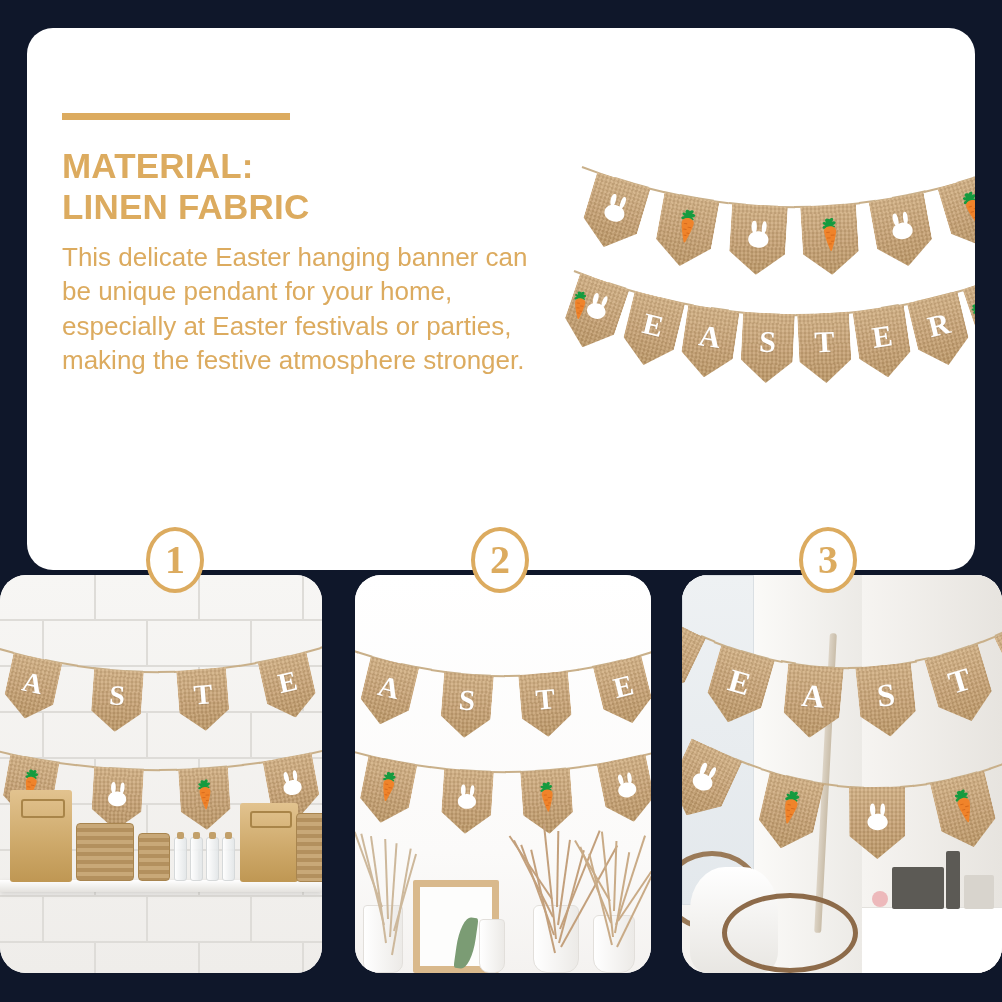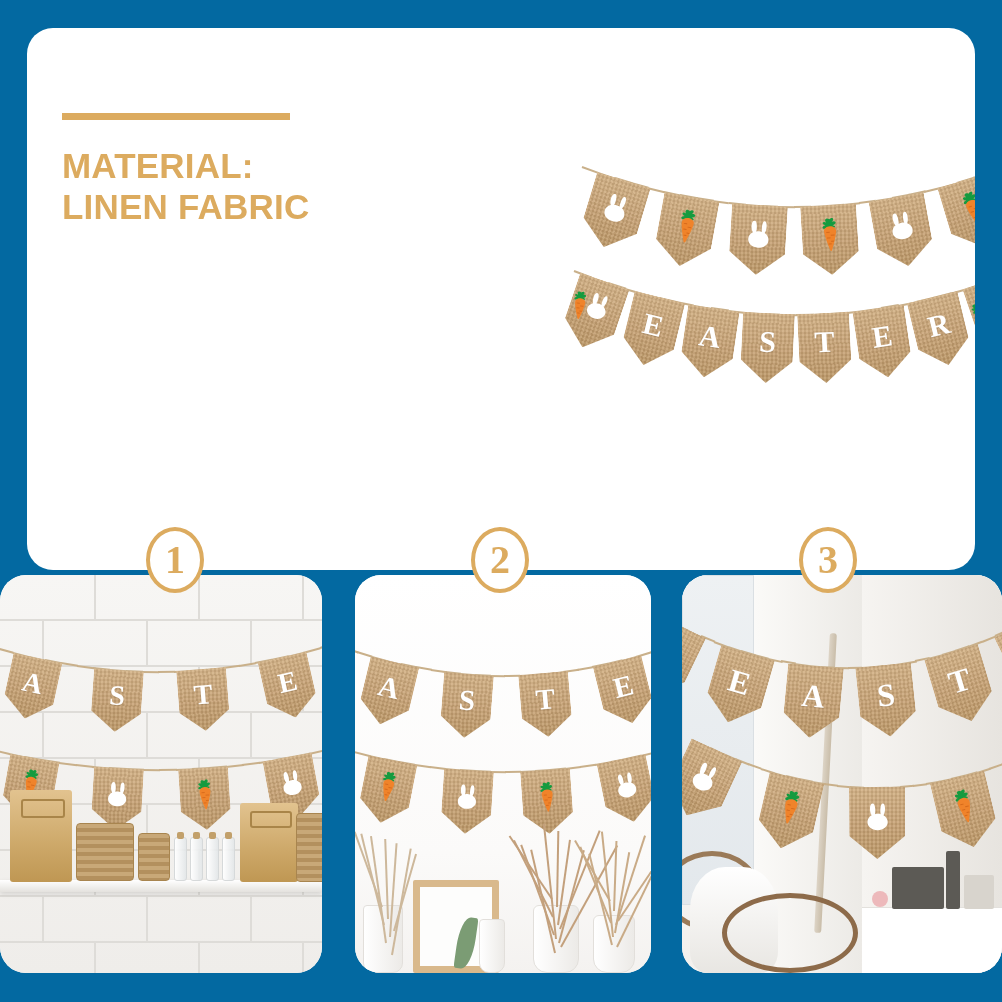--- a/index.html
+++ b/index.html
@@ -10,21 +10,21 @@
     height: 1002px;
     overflow: hidden;
     background: #a6aeb6;
     font-family: "Liberation Sans", sans-serif;
   }
 
   #root {
     position: relative;
     width: 1002px;
     height: 1002px;
-    background: #0369a1;
+    background: #0f172a;
   }
 
   
   .hero-card {
     position: absolute;
     left: 27px;
     top: 28px;
     width: 948px;
     height: 542px;
     background: #ffffff;
@@ -277,20 +277,21 @@
 <body>
 
 <div id="root">
 
   <div class="hero-card">
 
     <div class="copy-block">
       <div class="accent-rule"></div>
       <div class="headline">MATERIAL:
 LINEN FABRIC</div>
+      <div class="body-copy">This delicate Easter hanging banner can be unique pendant for your home, especially at Easter festivals or parties, making the festive atmosphere stronger.</div>
     </div>
 
     <div class="banner-art" id="hero-banner">
         <div class="bunting" style="left: 0px; top: 38px; width: 424px;">
           <div class="string" style="left: 0px; top: 0px; width: 18.348px; transform: rotate(19.943deg);"></div>
           <div class="string" style="left: 16.3077px; top: 5.91716px; width: 18.1923px; transform: rotate(18.4599deg);"></div>
           <div class="string" style="left: 32.6154px; top: 11.3609px; width: 18.0483px; transform: rotate(16.9507deg);"></div>
           <div class="string" style="left: 48.9231px; top: 16.3314px; width: 17.9164px; transform: rotate(15.4168deg);"></div>
           <div class="string" style="left: 65.2308px; top: 20.8284px; width: 17.7967px; transform: rotate(13.86deg);"></div>
           <div class="string" style="left: 81.5385px; top: 24.8521px; width: 17.6897px; transform: rotate(12.282deg);"></div>

